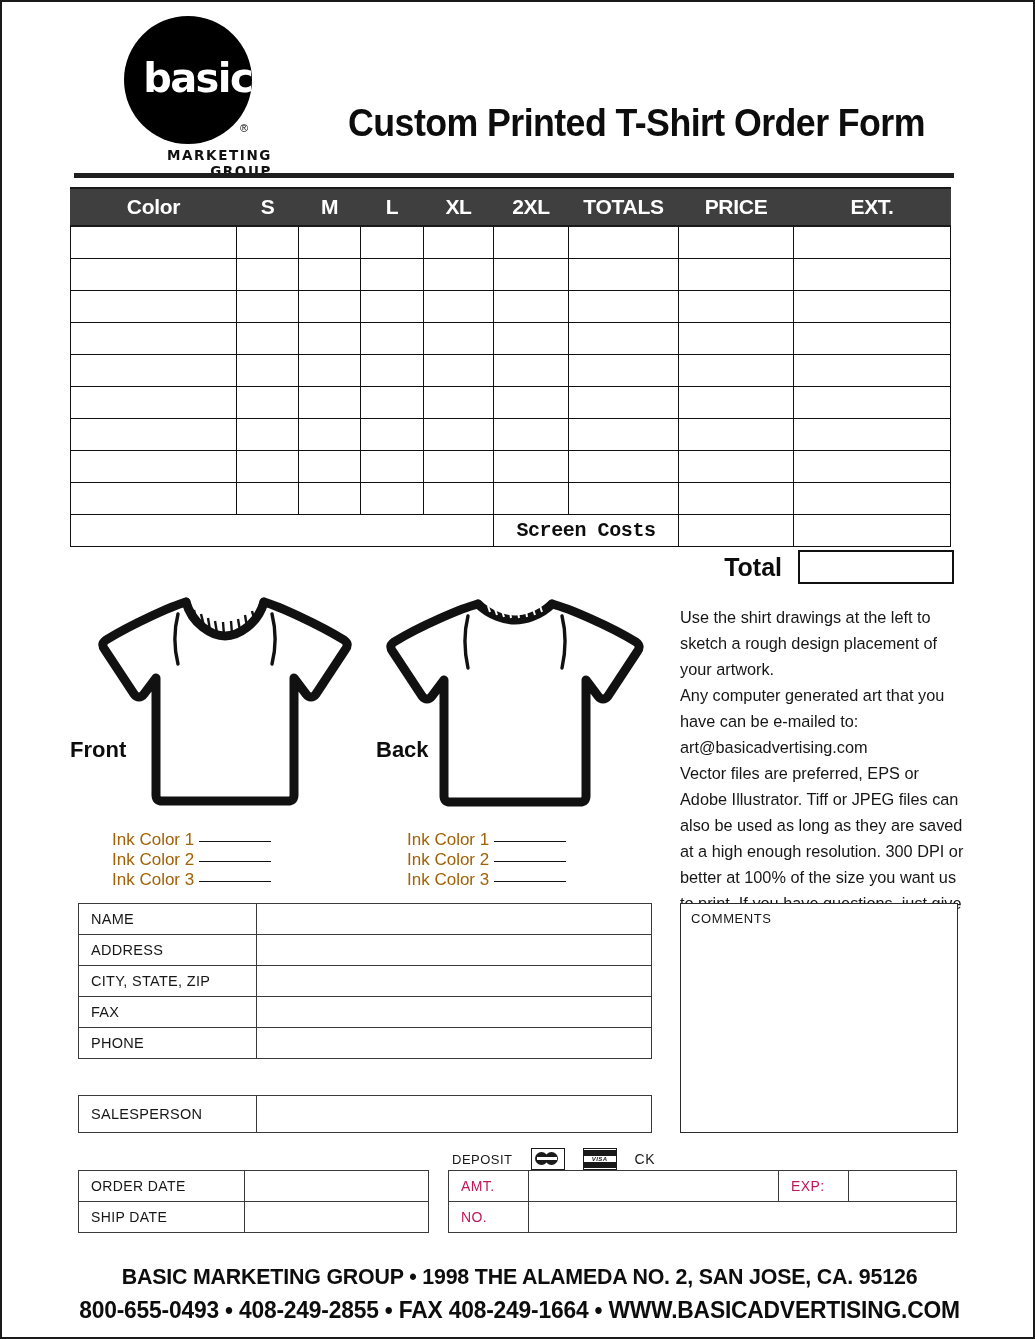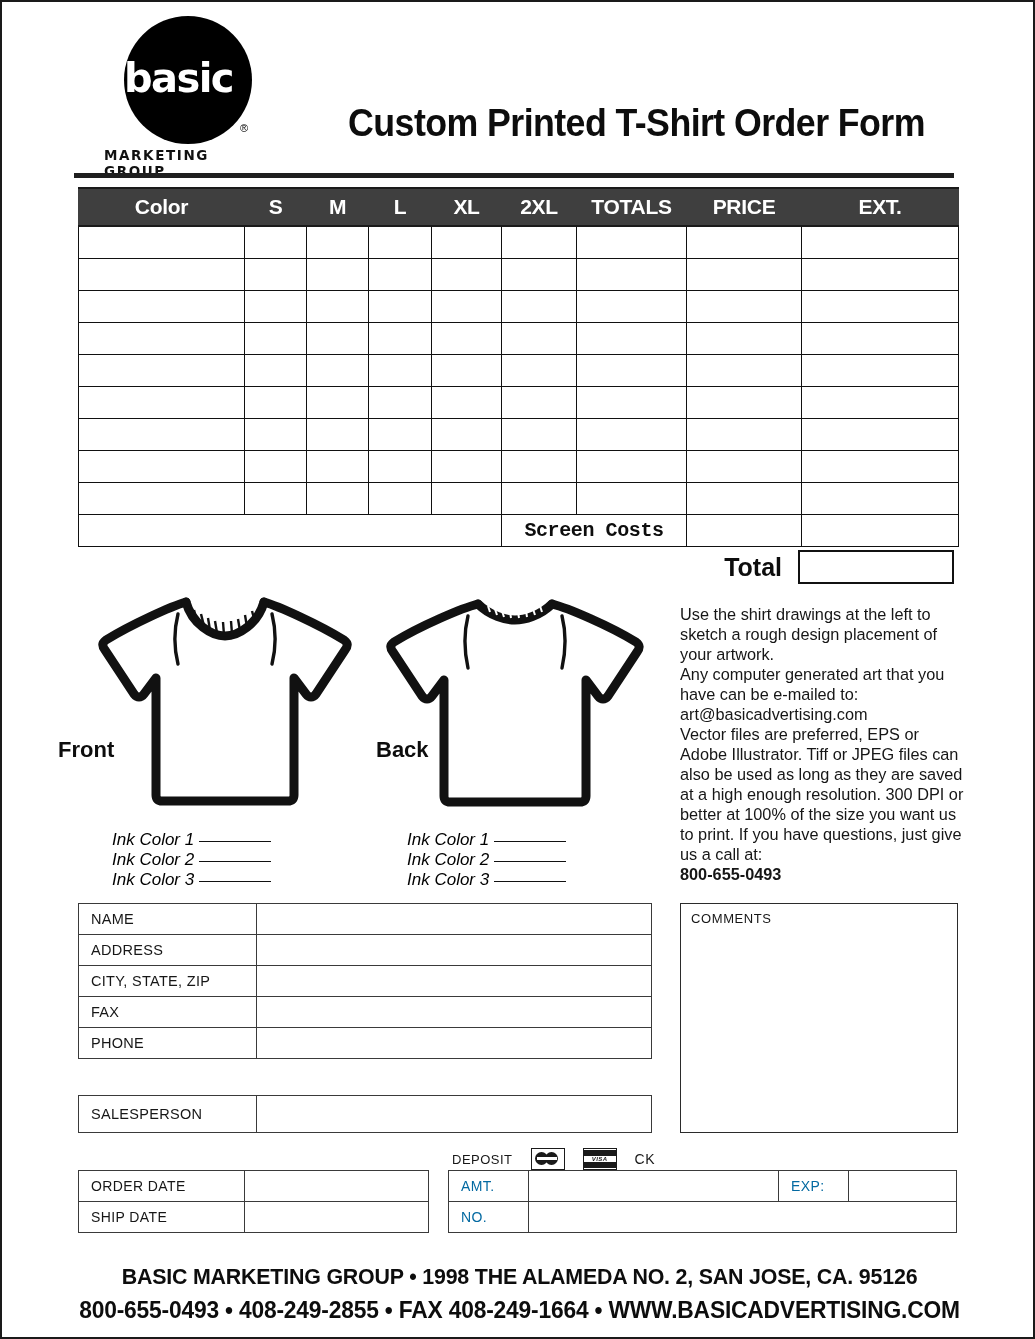--- a/index.html
+++ b/index.html
@@ -30,21 +30,21 @@
     left: 72px;
     top: 14px;
     width: 880px;
     height: 150px;
   }
   #logo-block {
     position: absolute;
     left: 30px;
     top: 0px;
     width: 168px;
-    text-align: left;
+    text-align: right;
   }
   #logo-circle {
     position: relative;
     width: 128px;
     height: 128px;
     margin: 0 auto;
     border-radius: 50%;
     background: #000000;
   }
   #logo-wordmark {
@@ -95,21 +95,21 @@
     left: 72px;
     top: 171px;
     width: 880px;
     height: 5px;
     background: #1f1f1f;
   }
 
   
   #order-table {
     position: absolute;
-    left: 76px;
+    left: 68px;
     top: 185px;
     width: 880px;
     border-collapse: collapse;
     table-layout: fixed;
   }
   #order-table th, #order-table td {
     border: 1.6px solid #111111;
     padding: 0;
     height: 31px;
   }
@@ -164,50 +164,49 @@
   
   .shirt-wrap { position: absolute; }
   #shirt-front-wrap { left: 92px; top: 588px; width: 262px; height: 222px; }
   #shirt-back-wrap  { left: 378px; top: 588px; width: 272px; height: 222px; }
   .shirt-label {
     position: absolute;
     font-size: 22px;
     font-weight: 700;
     color: #0d0d0d;
   }
-  #label-front { left: 56px; top: 735px; }
+  #label-front { left: 68px; top: 735px; }
   #label-back  { left: 374px; top: 735px; }
 
   .ink-list {
     position: absolute;
     font-size: 17px;
     line-height: 20px;
-    color: #000000;
+    color: #a16207;
     white-space: nowrap;
-    font-style: italic;
   }
   #ink-front { left: 110px; top: 828px; }
   #ink-back  { left: 405px; top: 828px; }
   .ink-row { display: block; }
   .ink-rule {
     display: inline-block;
     width: 72px;
     border-bottom: 1.6px solid #111111;
     margin-left: 5px;
     vertical-align: 3px;
   }
 
   
   #instructions {
     position: absolute;
     left: 678px;
     top: 602px;
     width: 288px;
     font-size: 16.3px;
-    line-height: 20px;
+    line-height: 26px;
     color: #161616;
   }
   #instructions p { margin: 0; }
   #instruct-phone { font-weight: 700; }
 
   
   #customer-table {
     position: absolute;
     left: 76px;
     top: 901px;
@@ -354,21 +353,21 @@
     width: 508px;
     border-collapse: collapse;
     table-layout: fixed;
   }
   #payment-table td {
     border: 1.5px solid #3a3a3a;
     height: 30px;
     padding: 0 0 0 12px;
     font-size: 14px;
     letter-spacing: 0.4px;
-    color: #0369a1;
+    color: #be185d;
   }
   #payment-table td.value-cell { padding: 0; }
 
   
   #footer {
     position: absolute;
     left: 50px;
     top: 1262px;
     width: 935px;
     text-align: center;

